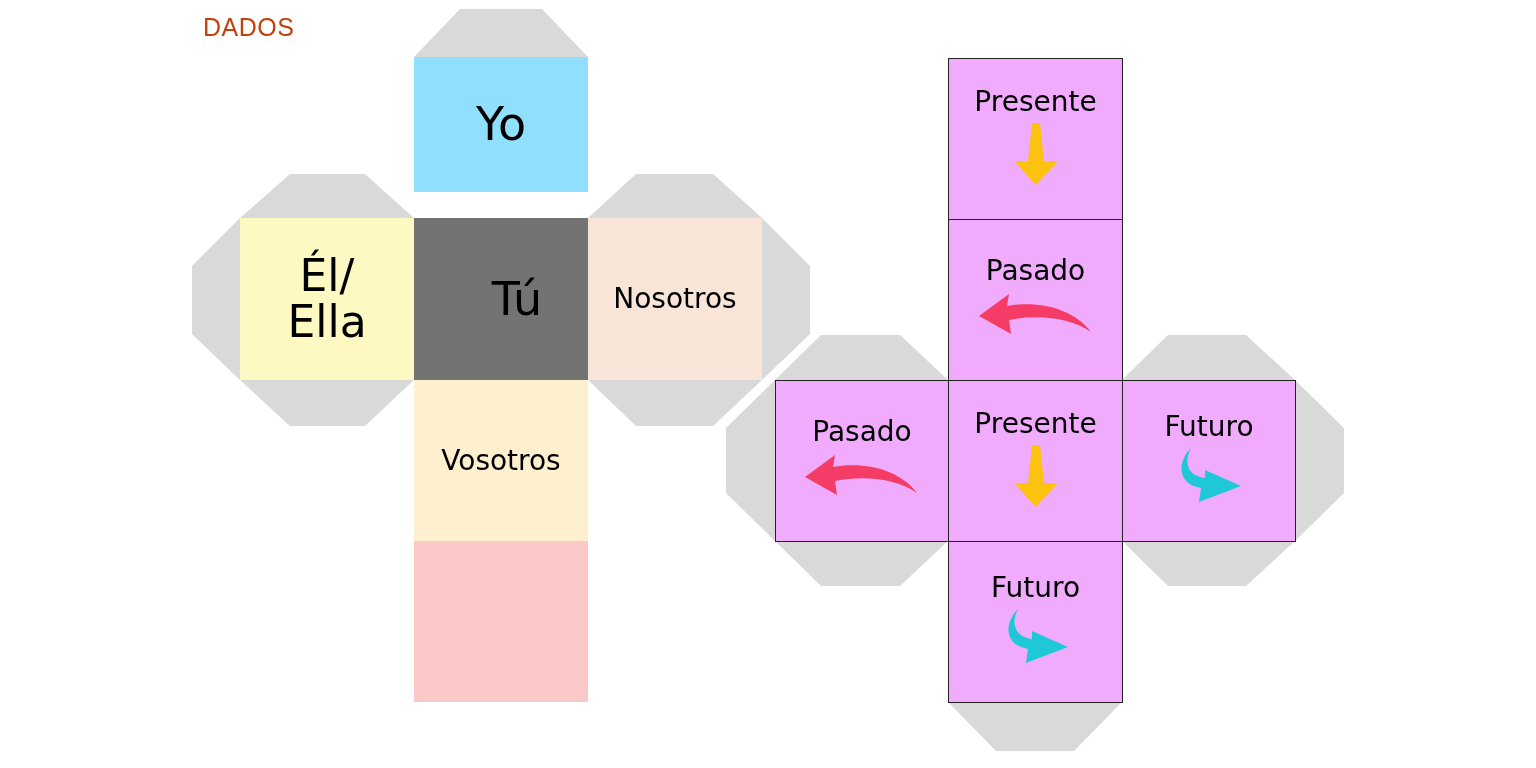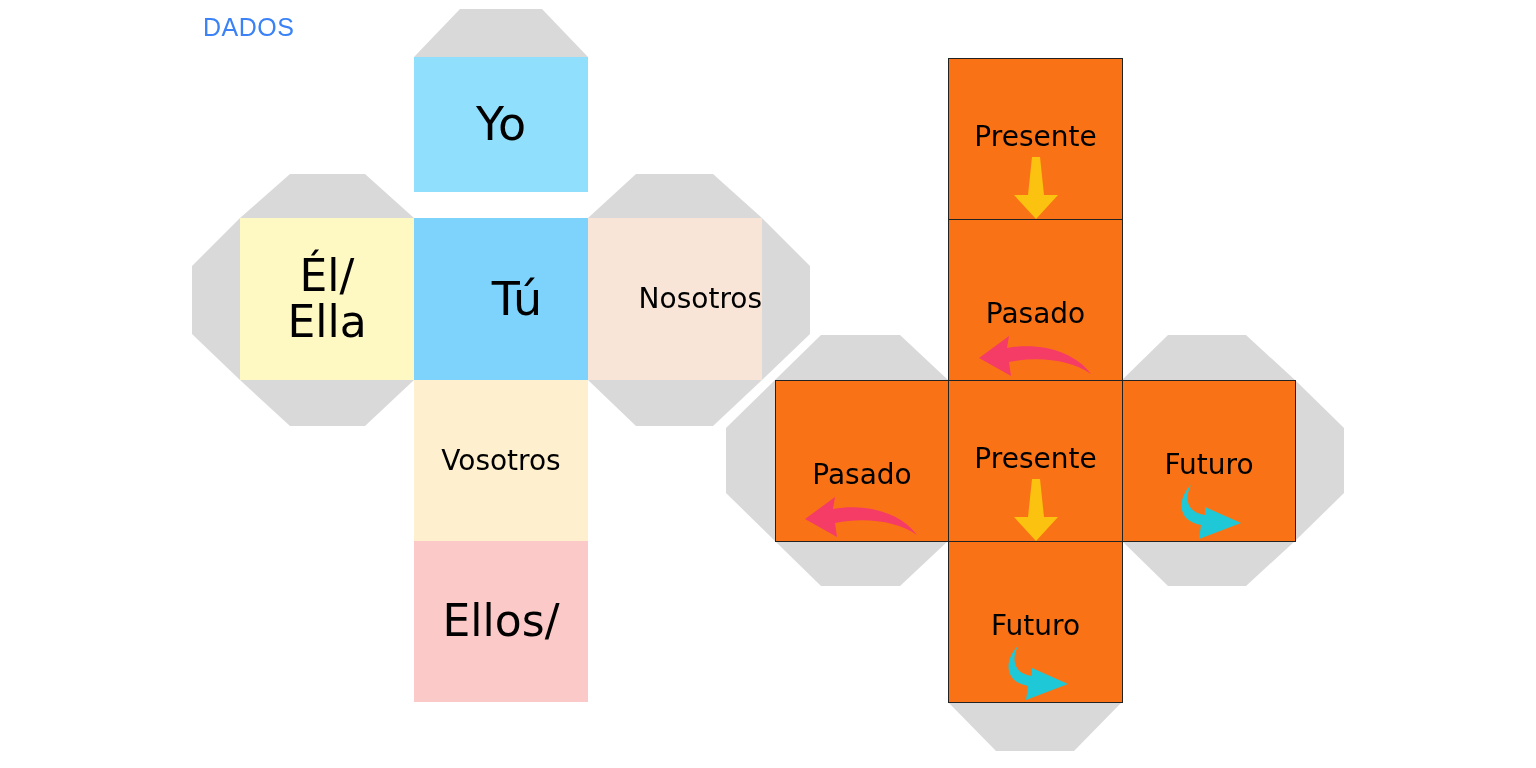--- a/index.html
+++ b/index.html
@@ -1,24 +1,24 @@
 <!DOCTYPE html>
 <html><head>
 <meta charset="utf-8">
 <style>
   html, body { margin:0; padding:0; background:#ffffff; }
   body { width:1536px; height:768px; position:relative; overflow:hidden;
          font-family: "DejaVu Sans", sans-serif; }
-  .title { position:absolute; left:203px; top:13px; color:#3b82f6;
+  .title { position:absolute; left:203px; top:13px; color:#c2410c;
            font-family:"Liberation Sans", sans-serif; font-size:25px; letter-spacing:0.5px; }
   svg.tabs { position:absolute; left:0; top:0; }
   .cell { position:absolute; box-sizing:border-box; display:flex; flex-direction:column;
           align-items:center; justify-content:center; text-align:center; color:#000; }
   .cell .txt { font-family:"DejaVu Sans", sans-serif; line-height:1.05; }
-  .rcell { background:#f97316; border:1.5px solid #222;justify-content:flex-end; }
+  .rcell { background:#f0abfc; border:1.5px solid #222; }
   .rcell .txt { font-size:28px; margin-top:-6px; }
   .arrow { margin-top:6px; display:block; }
 </style>
 </head>
 <body>
 
 <div class="title">DADOS</div>
 
 <svg class="tabs" width="1536" height="768">
   <g fill="#d9d9d9">
@@ -41,31 +41,30 @@
   </g>
 </svg>
 
 <div class="cell" style="left:414px;top:57px;width:174px;height:135px;background:#90e0fd;">
   <span class="txt" style="font-size:46px;">Yo</span>
 </div>
 <div class="cell" style="left:240px;top:218px;width:174px;height:162px;background:#fef9c3;">
   <span class="txt" style="font-size:44px;">Él/</span>
   <span class="txt" style="font-size:44px;text-align:right;">Ella</span>
 </div>
-<div class="cell" style="left:414px;top:218px;width:180px;height:162px;background:#7dd3fc;padding-left:26px;">
+<div class="cell" style="left:414px;top:218px;width:180px;height:162px;background:#737373;padding-left:26px;">
   <span class="txt" style="font-size:46px;">Tú</span>
 </div>
-<div class="cell" style="left:588px;top:218px;width:174px;height:162px;background:#f9e5d8;align-items:flex-end;">
+<div class="cell" style="left:588px;top:218px;width:174px;height:162px;background:#f9e5d8;">
   <span class="txt" style="font-size:28px;">Nosotros</span>
 </div>
 <div class="cell" style="left:414px;top:380px;width:174px;height:161px;background:#fef0cf;justify-content:center;">
   <span class="txt" style="font-size:28px;">Vosotros</span>
 </div>
 <div class="cell" style="left:414px;top:541px;width:174px;height:161px;background:#fcc9c9;">
-  <span class="txt" style="font-size:44px;">Ellos/</span>
 </div>
 
 <div class="cell rcell" style="left:948px;top:58px;width:175px;height:162px;">
   <span class="txt">Presente</span>
   <svg class="arrow" width="48" height="62" viewBox="0 0 48 62">
     <polygon points="20,0 28,0 32,38 46,38 24,62 2,38 16,38" fill="#fbc30f"></polygon>
   </svg>
 </div>
 <div class="cell rcell" style="left:948px;top:219px;width:175px;height:162px;">
   <span class="txt">Pasado</span>

